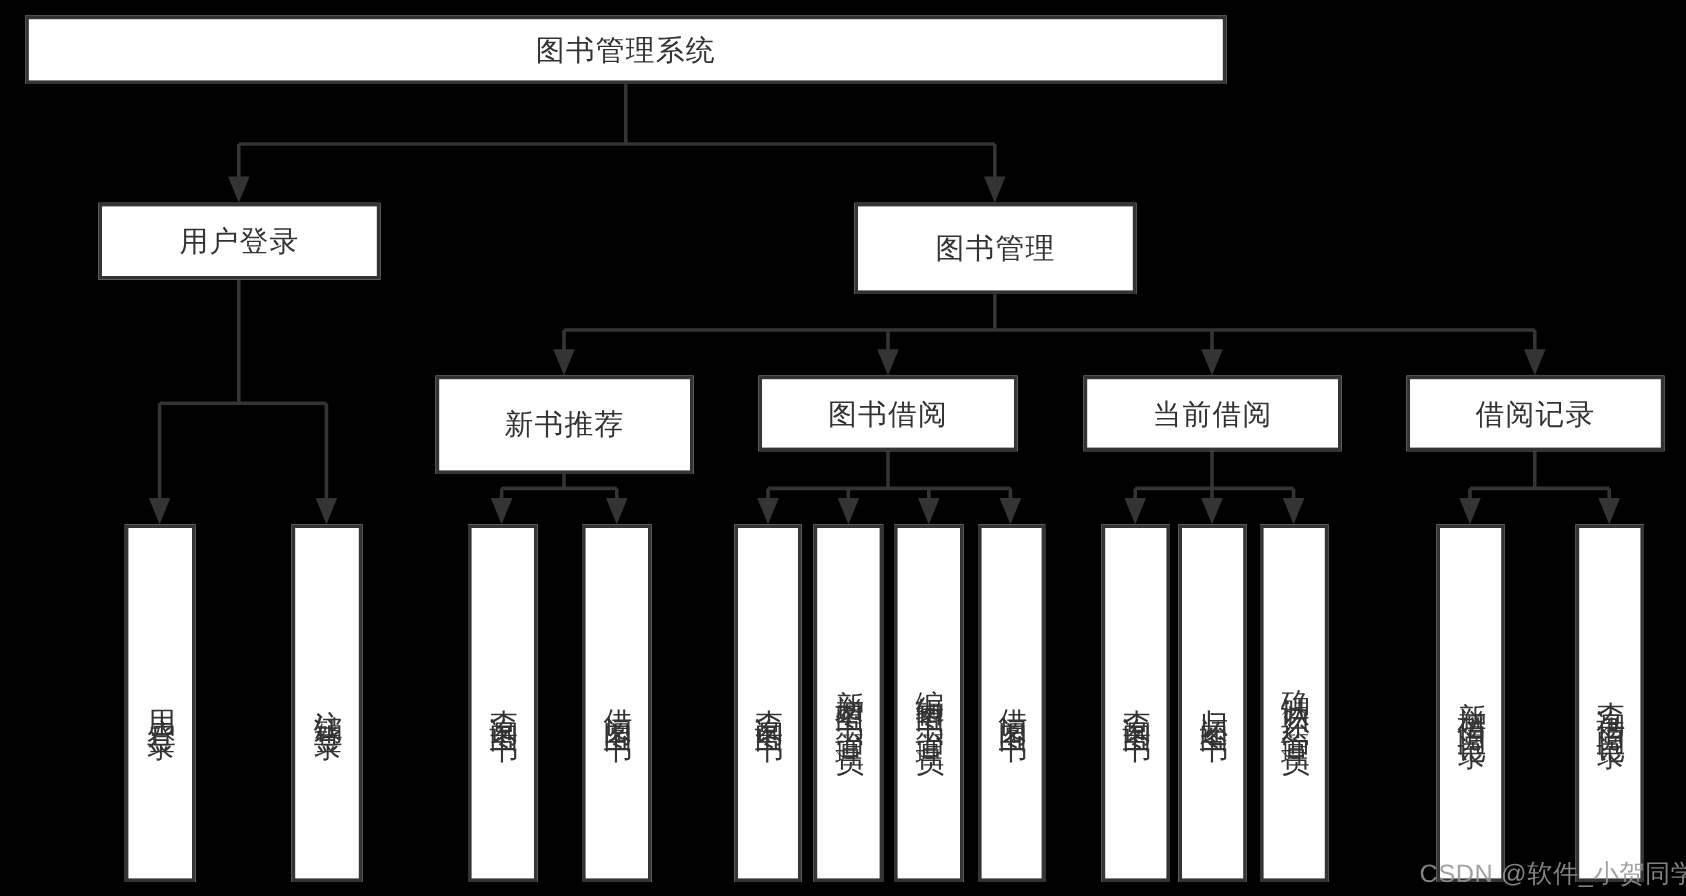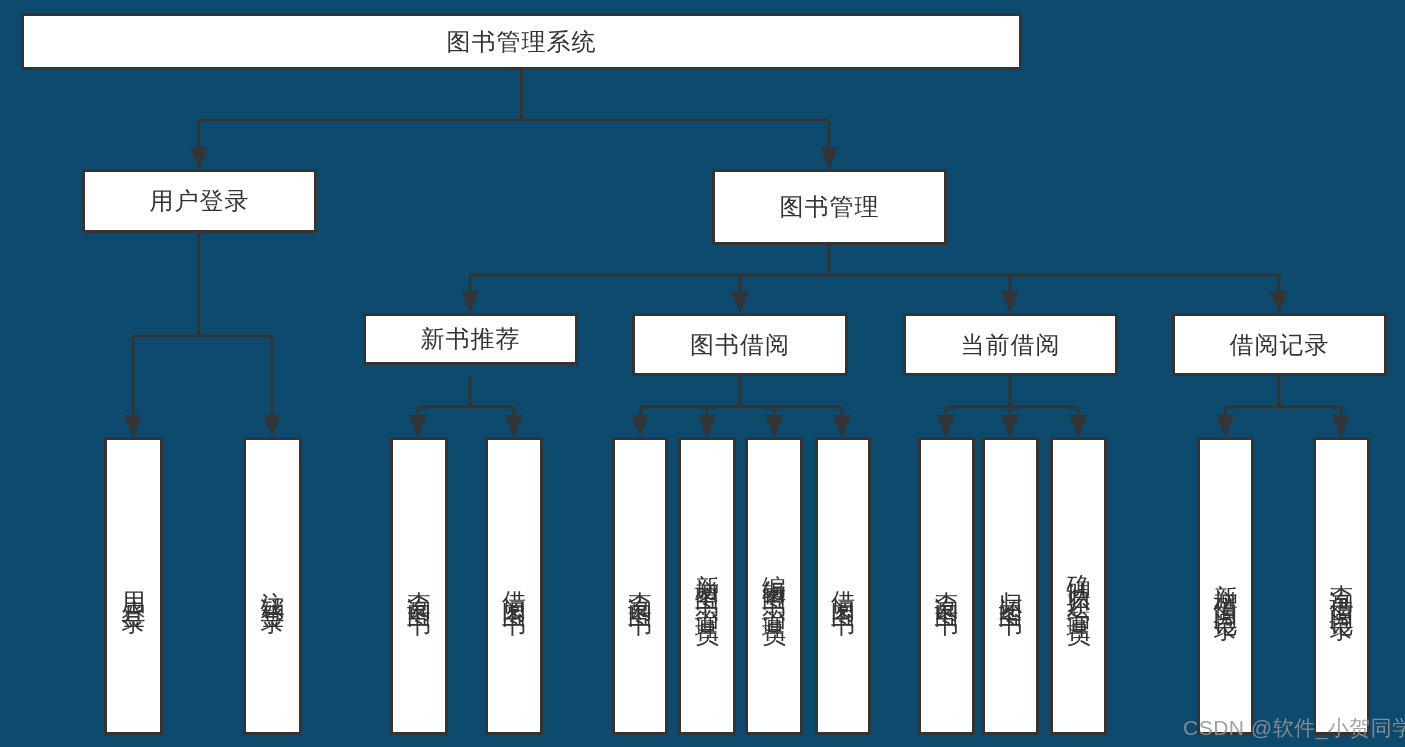--- a/index.html
+++ b/index.html
@@ -5,21 +5,21 @@
   html, body {
     margin: 0;
     padding: 0;
     background: #ffffff;
     font-family: "Liberation Sans", "DejaVu Sans", sans-serif;
   }
   #stage {
     position: relative;
     width: 1405px;
     height: 747px;
-    background: #0c4a6e;
+    background: #000000;
     overflow: hidden;
   }
   .node {
     position: absolute;
     box-sizing: border-box;
     border: 3px solid #343434;
     background: #ffffff;
     color: #333333;
     display: flex;
     align-items: center;
@@ -35,21 +35,21 @@
     font-size: 24px;
     line-height: 1;
     white-space: normal;
   }
   
   .n-root   { left: 21px;  top: 13px;  width: 1001px; height: 57px; }
   
   .n-login  { left: 82px;  top: 169px; width: 235px;  height: 64px; }
   .n-mgmt   { left: 712px; top: 169px; width: 235px;  height: 76px; }
   
-  .n-rec    { left: 363px;  top: 313px; width: 215px; height: 52px; }
+  .n-rec    { left: 363px;  top: 313px; width: 215px; height: 82px; }
   .n-borrow { left: 632px;  top: 313px; width: 216px; height: 63px; }
   .n-cur    { left: 903px;  top: 313px; width: 215px; height: 63px; }
   .n-rcd    { left: 1172px; top: 313px; width: 215px; height: 63px; }
   
   .leaf { top: 437px; height: 298px; }
   .l-1  { left: 104px;  width: 59px; }
   .l-2  { left: 243px;  width: 59px; }
   .l-3  { left: 390px;  width: 58px; }
   .l-4  { left: 485px;  width: 58px; }
   .l-5  { left: 612px;  width: 56px; }

